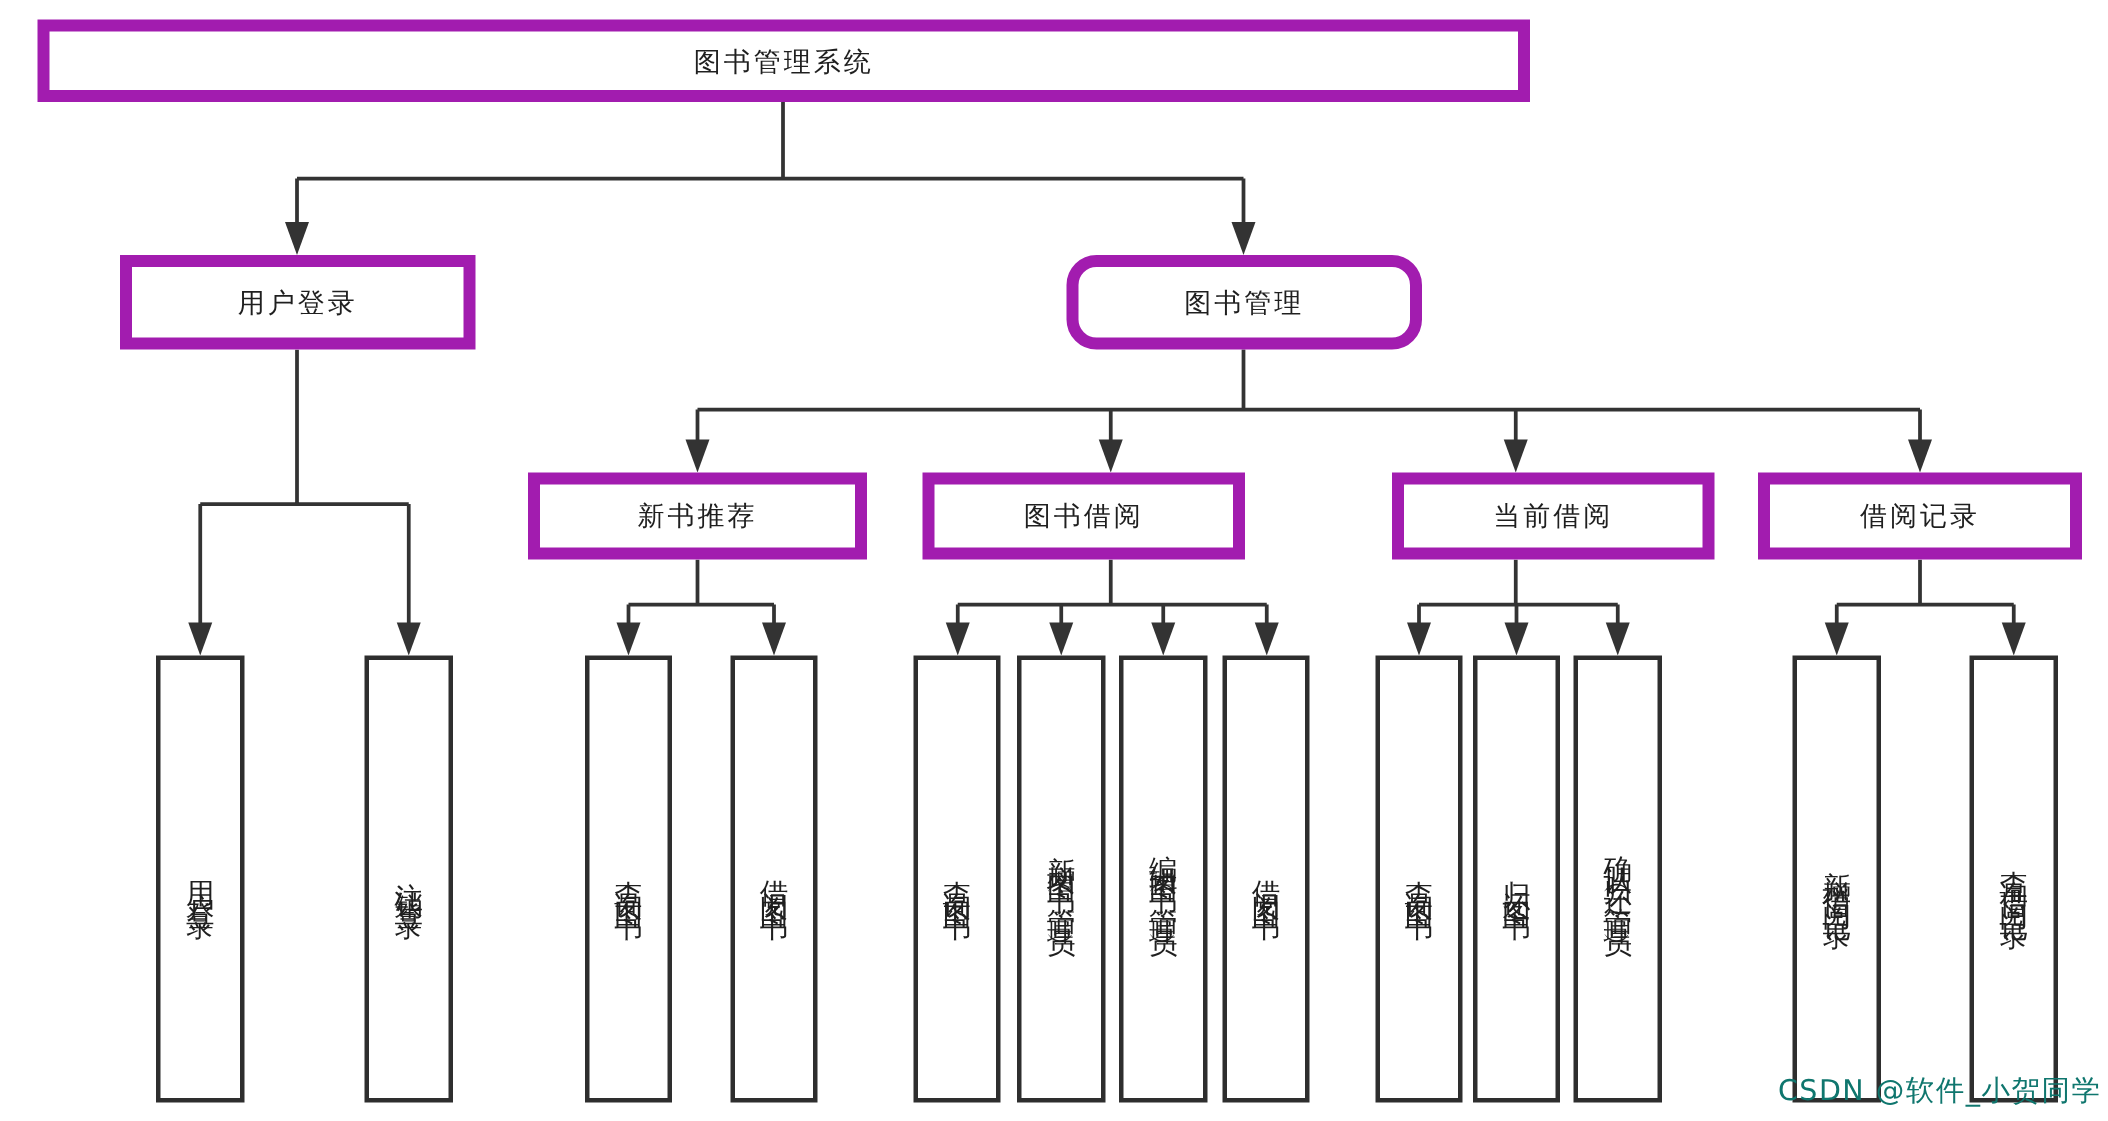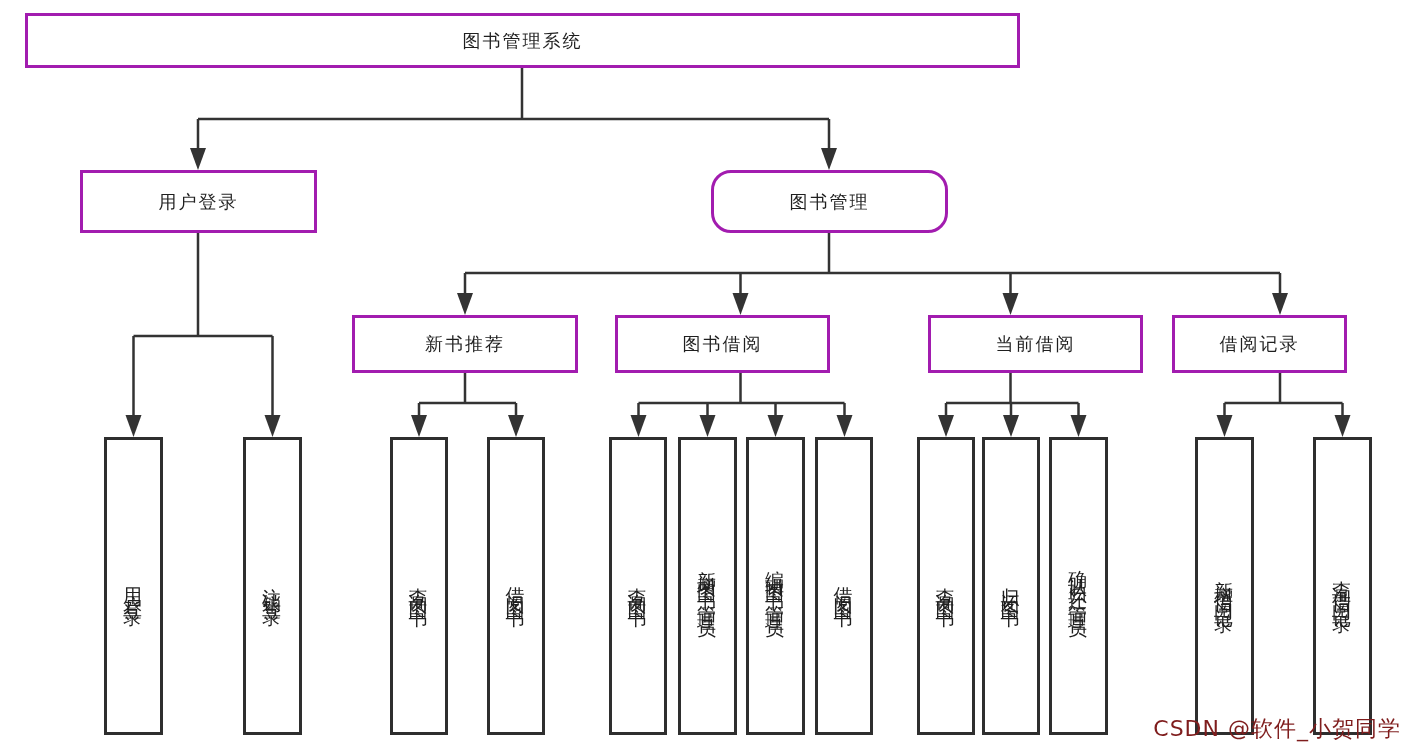--- a/index.html
+++ b/index.html
@@ -8,21 +8,21 @@
     width: 1405px;
     height: 747px;
     background: #ffffff;
     overflow: hidden;
     font-family: "DejaVu Sans", "Liberation Sans", sans-serif;
   }
   #wires { position: absolute; left: 0; top: 0; z-index: 0; }
   .hbox {
     position: absolute;
     box-sizing: border-box;
-    border: 3px solid #a21caf;
+    border: 8px solid #a21caf;
     background: #ffffff;
     display: flex;
     align-items: center;
     justify-content: center;
     font-size: 18px;
     letter-spacing: 2px;
     color: #1f1f1f;
     z-index: 1;
     white-space: nowrap;
   }
@@ -41,23 +41,23 @@
     color: #1f1f1f;
     z-index: 1;
     top: 437px;
     height: 298px;
     width: 59px;
   }
   #watermark {
     position: absolute;
     right: 4px;
     top: 714px;
-    font-size: 22px;
+    font-size: 19px;
     letter-spacing: 1px;
-    color: #7f1d1d;
+    color: #0f766e;
     z-index: 2;
     white-space: nowrap;
   }
 </style>
 </head>
 <body>
 
 <div id="canvas">
 
   <svg id="wires" width="1405" height="747" viewBox="0 0 1405 747">
@@ -113,21 +113,21 @@
 
   <div class="hbox" style="left:352px; top:315px; width:226px; height:58px;">
     <span>新书推荐</span>
   </div>
   <div class="hbox" style="left:615px; top:315px; width:215px; height:58px;">
     <span>图书借阅</span>
   </div>
   <div class="hbox" style="left:928px; top:315px; width:215px; height:58px;">
     <span>当前借阅</span>
   </div>
-  <div class="hbox" style="left:1172px; top:315px; width:175px; height:58px;">
+  <div class="hbox" style="left:1172px; top:315px; width:216px; height:58px;">
     <span>借阅记录</span>
   </div>
 
   <div class="vbox" style="left:104px;">
     <span>用户登录</span>
   </div>
   <div class="vbox" style="left:243px;">
     <span>注销登录</span>
   </div>
 

